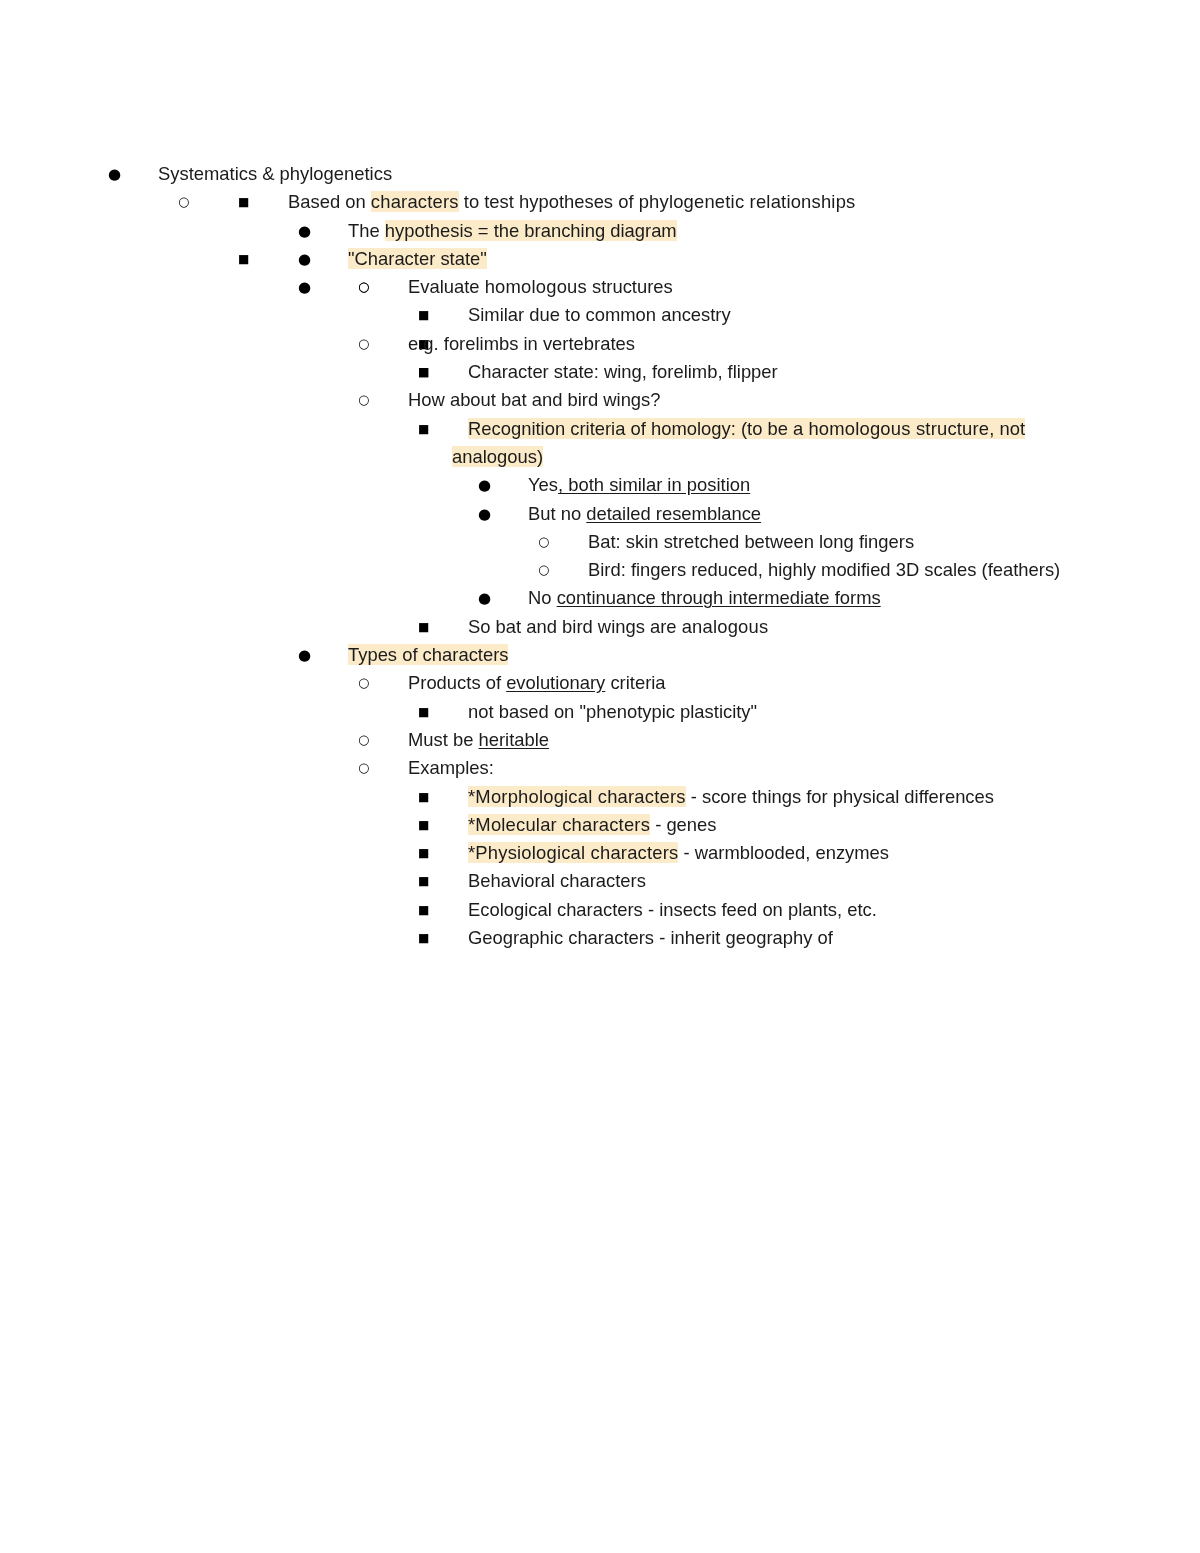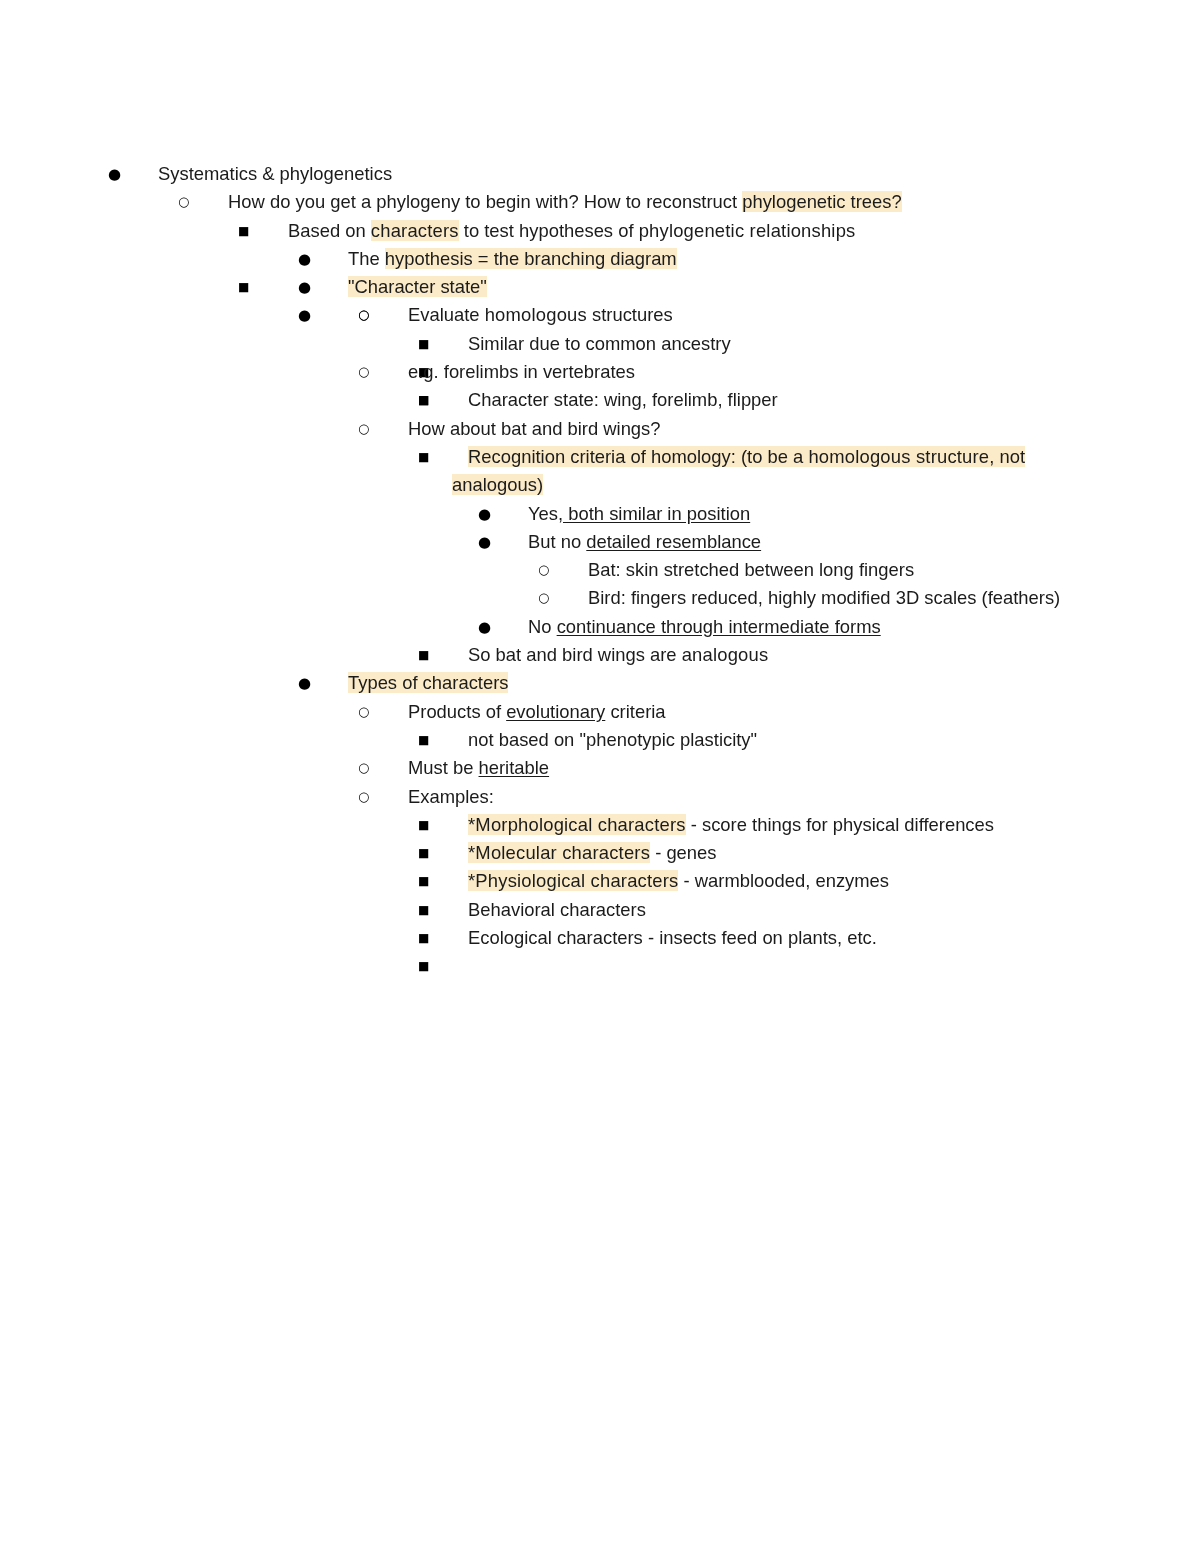--- a/index.html
+++ b/index.html
@@ -80,21 +80,20 @@
     <div class="item">
       <div class="row">
         <span class="bullet disc">●</span>
         <span class="txt"><span>Systematics &amp; phylogenetics</span></span>
       </div>
     </div>
 
     <div class="item lvl1">
       <div class="row">
         <span class="bullet circle">○</span>
-        <span class="txt"><span>How do you get a phylogeny to begin with? How to reconstruct </span><span class="hl">phylogenetic trees?</span></span>
       </div>
     </div>
 
     <div class="item lvl2">
       <div class="row">
         <span class="bullet square">■</span>
         <span class="txt"><span>Based on </span><span class="hl b">characters</span><span> to test hypotheses of </span><span class="b">phylogenetic relationships</span></span>
       </div>
     </div>
 
@@ -292,17 +291,18 @@
     <div class="item lvl5">
       <div class="row">
         <span class="bullet square">■</span>
         <span class="txt"><span>Ecological characters - insects feed on plants, etc.</span></span>
       </div>
     </div>
 
     <div class="item lvl5">
       <div class="row">
         <span class="bullet square">■</span>
+        <span class="txt"><span>Geographic characters - inherit geography of</span></span>
       </div>
     </div>
 
   </div>
 </div>
 
 </body></html>

